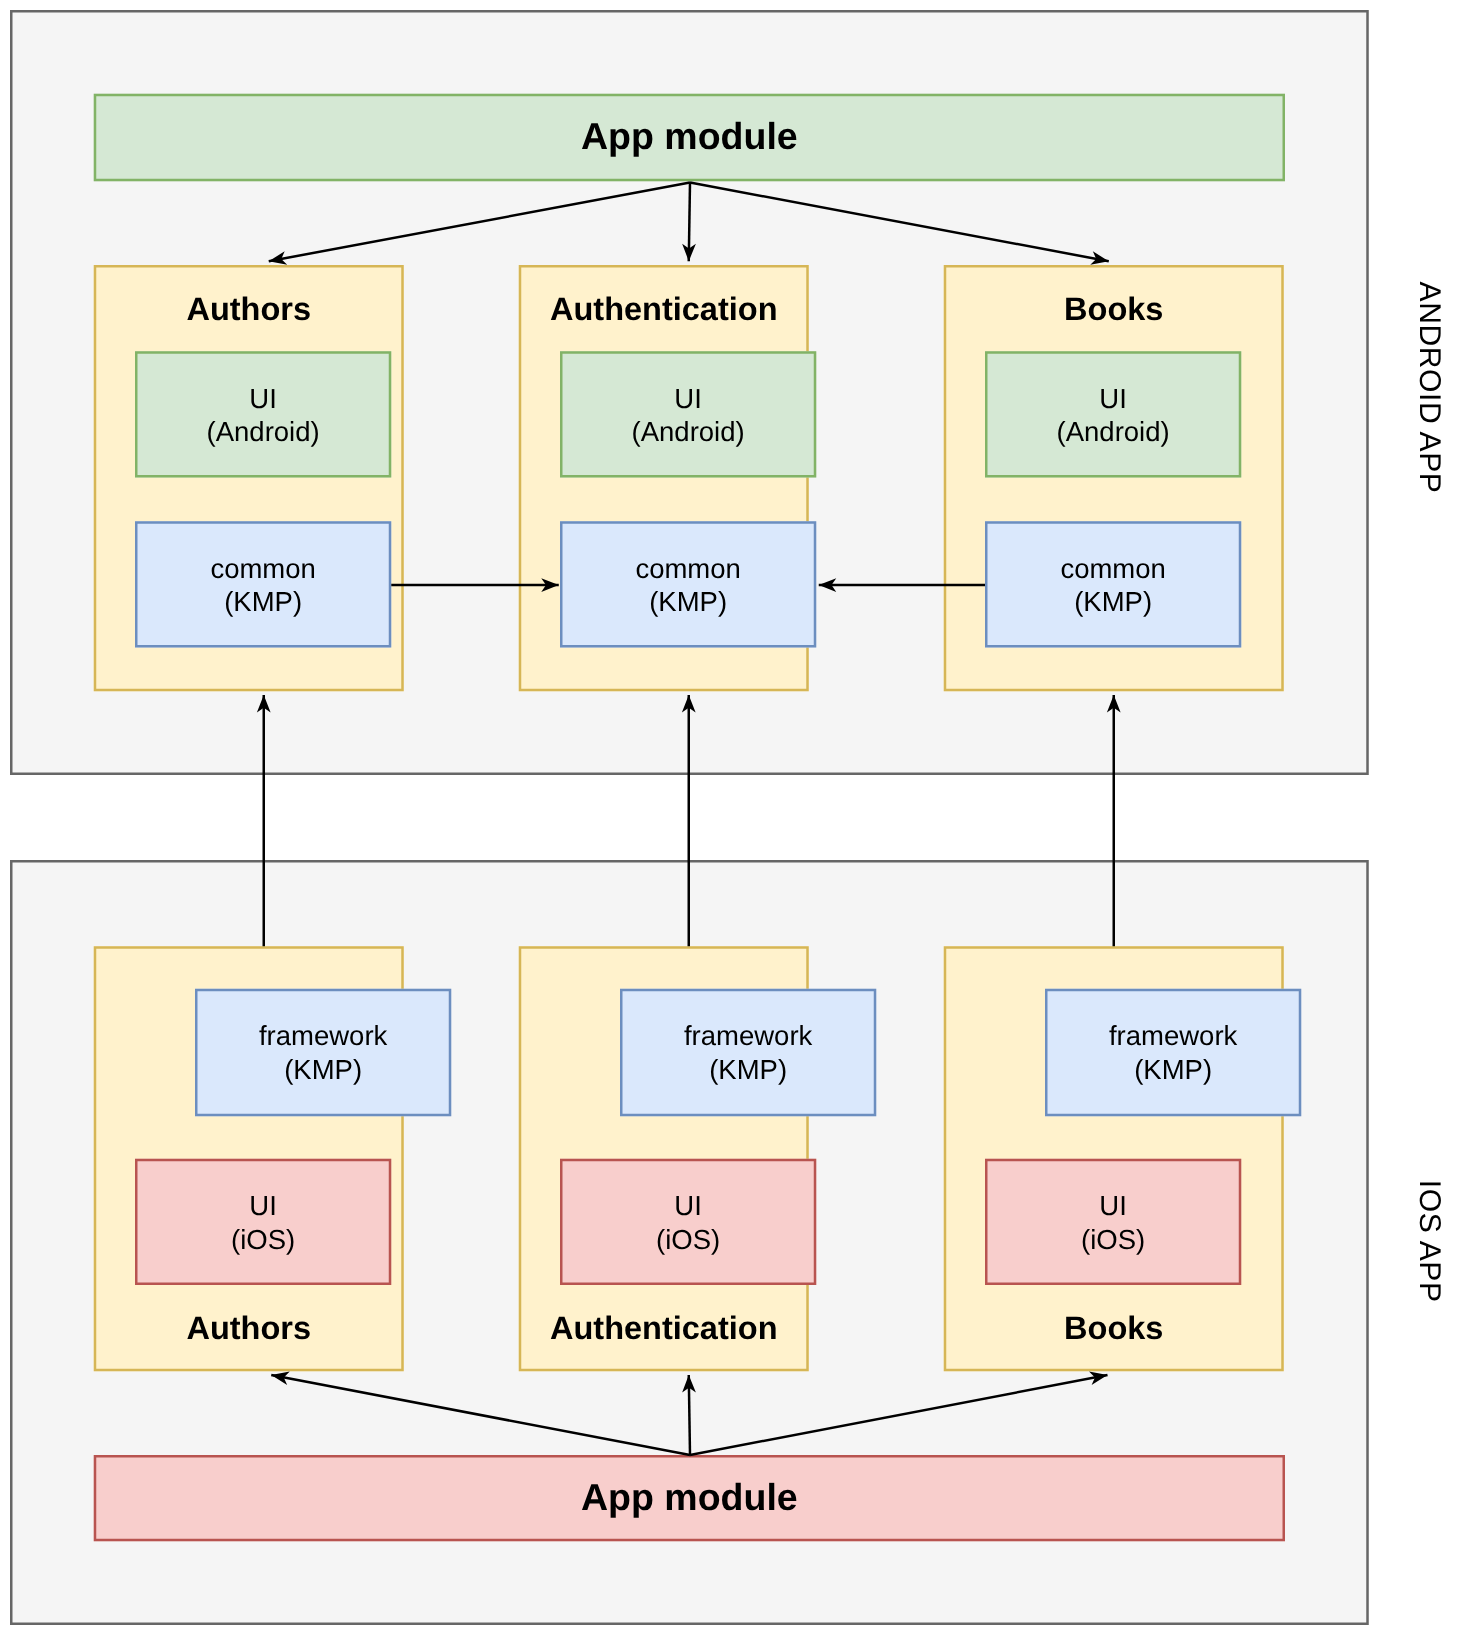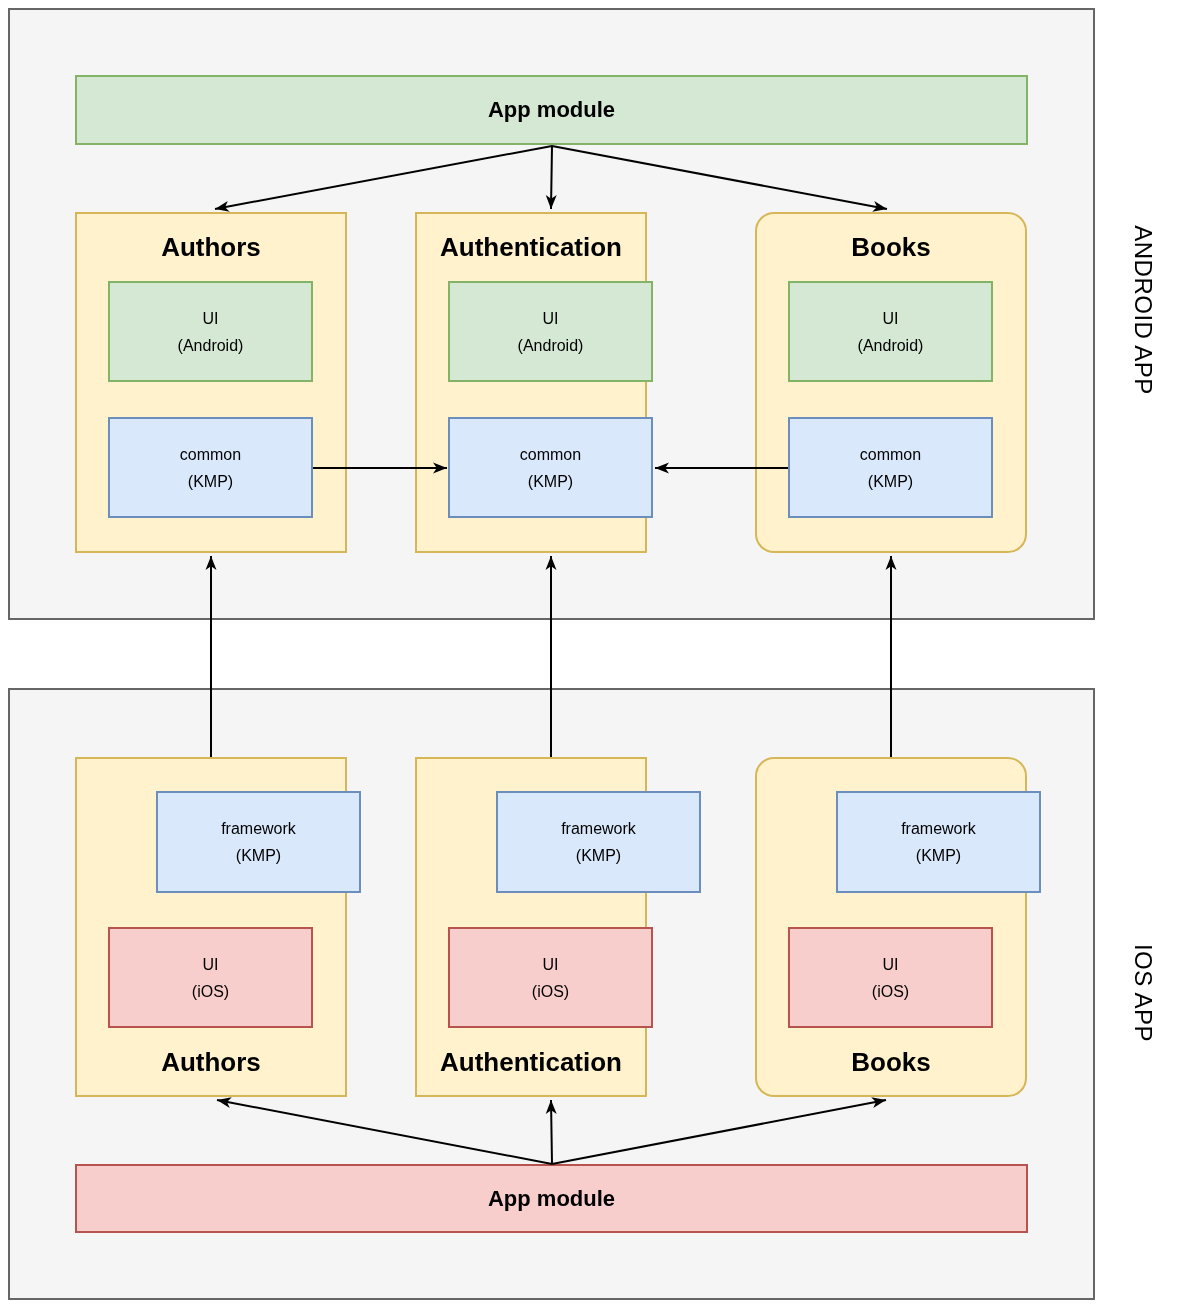--- a/index.html
+++ b/index.html
@@ -28,46 +28,46 @@
     display:flex; align-items:center; justify-content:center;
     font-size:24px; letter-spacing:0.5px; transform:rotate(90deg);
     white-space:nowrap;
   }
   .side-label.android{ top:295px; }
   .side-label.ios    { top:978px; }
 
   .app-module{
     position:absolute; left:75px; width:953px; box-sizing:border-box;
     display:flex; align-items:center; justify-content:center;
-    font-weight:bold; font-size:22px;
+    font-weight:bold; font-size:30px;
   }
   .app-module.android{ top:75px;  height:70px; background:var(--green-fill); border:2px solid var(--green-border); }
   .app-module.ios    { top:1164px; height:69px; background:var(--red-fill);  border:2px solid var(--red-border); }
 
   .module{
     position:absolute; box-sizing:border-box;
     background:var(--yellow-fill); border:2px solid var(--yellow-border);
   }
   .module.android{ top:212px; height:341px; }
   .module.ios    { top:757px; height:340px; }
-  .col-authors       { left:75px;  width:272px; }
+  .col-authors       { left:75px;  width:248px; }
   .col-authentication{ left:415px; width:232px; }
-  .col-books         { left:755px; width:272px;border-radius:19px; }
+  .col-books         { left:755px; width:272px; }
 
   .module-title{
     position:absolute; left:0; right:0; text-align:center;
     font-weight:bold; font-size:26px; line-height:34px;
   }
   .module.android .module-title{ top:16px; }
   .module.ios     .module-title{ bottom:16px; }
 
   .inner{
     position:absolute; left:31px; width:205px; box-sizing:border-box;
     display:flex; align-items:center; justify-content:center; text-align:center;
-    font-size:16px; line-height:27px; white-space:pre-line;
+    font-size:22px; line-height:27px; white-space:pre-line;
   }
   .inner.green{ top:67px;  height:101px; background:var(--green-fill); border:2px solid var(--green-border); }
   .inner.blue-android{ top:203px; height:101px; background:var(--blue-fill); border:2px solid var(--blue-border); }
   .inner.blue-ios{ top:32px; height:102px; background:var(--blue-fill); border:2px solid var(--blue-border);margin-left:48px; }
   .inner.red { top:168px; height:101px; background:var(--red-fill); border:2px solid var(--red-border); }
 
   svg.arrows{ position:absolute; left:0; top:0; z-index:10; pointer-events:none; }
   .arrow-line{ stroke:var(--arrow-color); stroke-width:2; fill:none; }
   #arrowhead path{ fill:var(--arrow-color); }
 </style>

